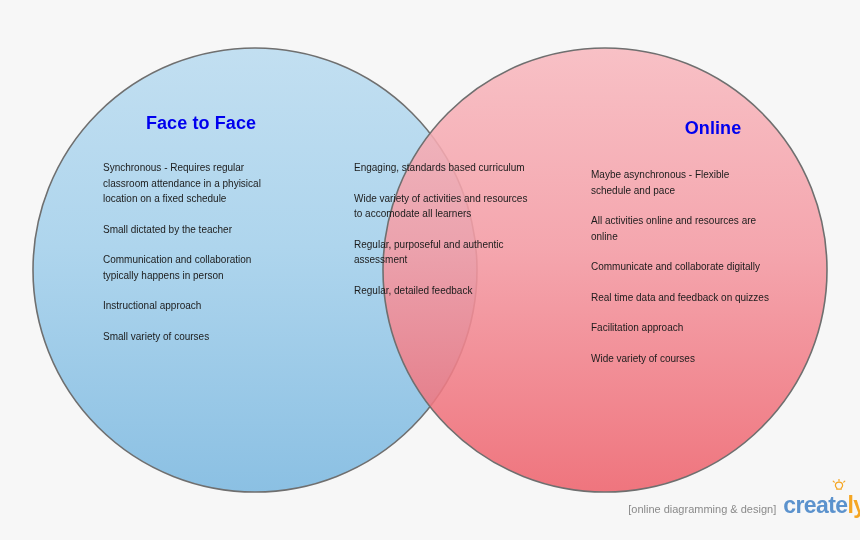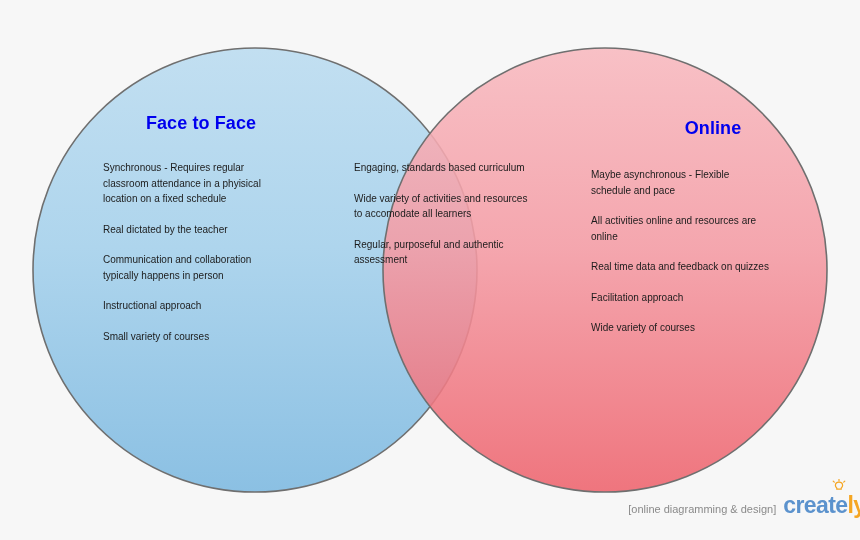--- a/index.html
+++ b/index.html
@@ -138,37 +138,39 @@
 
     <ellipse cx="605" cy="270" rx="222" ry="222" fill="url(#pinkGrad)" fill-opacity="0.88" stroke="#6f6f6f" stroke-width="1.6"></ellipse>
   </svg>
 
   <div class="text-layer">
 
     <div class="circle-title" id="left-title">Face to Face</div>
 
     <div class="item-list" id="left-items">
       <div class="item">Synchronous - Requires regular classroom attendance in a phyisical location on a fixed schedule</div>
-      <div class="item">Real dictated by the teacher</div>
+      <div class="item">Small dictated by the teacher</div>
       <div class="item">Communication and collaboration typically happens in person</div>
       <div class="item">Instructional approach</div>
       <div class="item">Small variety of courses</div>
     </div>
 
     <div class="item-list" id="center-items">
       <div class="item">Engaging, standards based curriculum</div>
       <div class="item">Wide variety of activities and resources to accomodate all learners</div>
       <div class="item">Regular, purposeful and authentic assessment</div>
+      <div class="item">Regular, detailed feedback</div>
     </div>
 
     <div class="circle-title" id="right-title">Online</div>
 
     <div class="item-list" id="right-items">
       <div class="item">Maybe asynchronous - Flexible schedule and pace</div>
       <div class="item">All activities online and resources are online</div>
+      <div class="item">Communicate and collaborate digitally</div>
       <div class="item">Real time data and feedback on quizzes</div>
       <div class="item">Facilitation approach</div>
       <div class="item">Wide variety of courses</div>
     </div>
 
   </div>
 
   <div id="watermark">
     <span id="watermark-tagline">[online diagramming &amp; design]</span>
 

